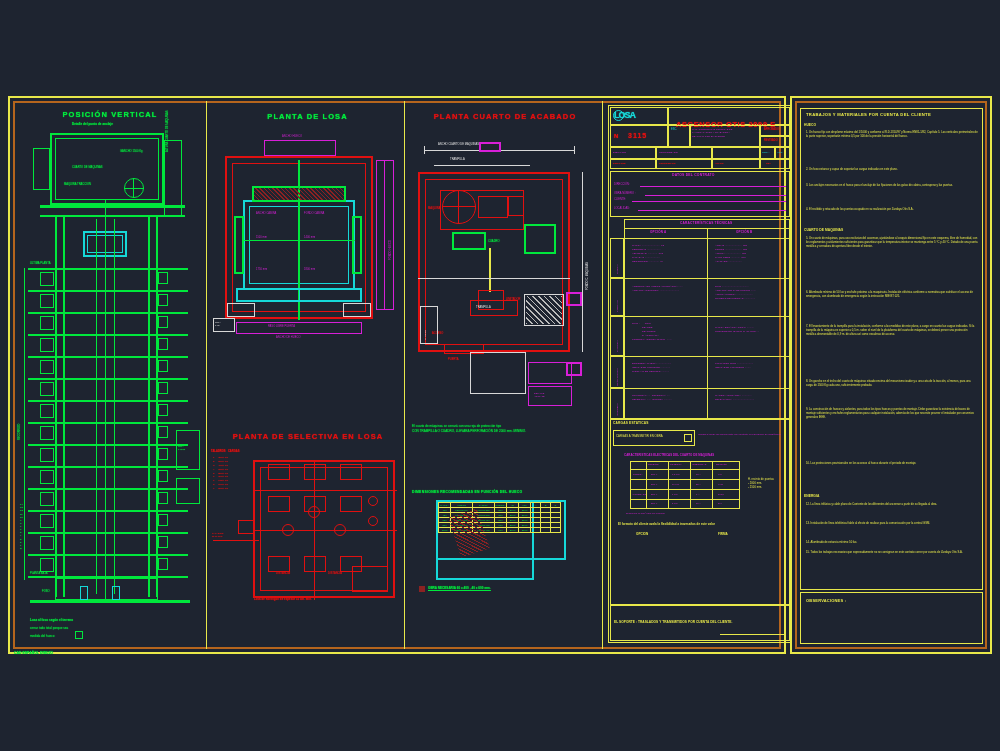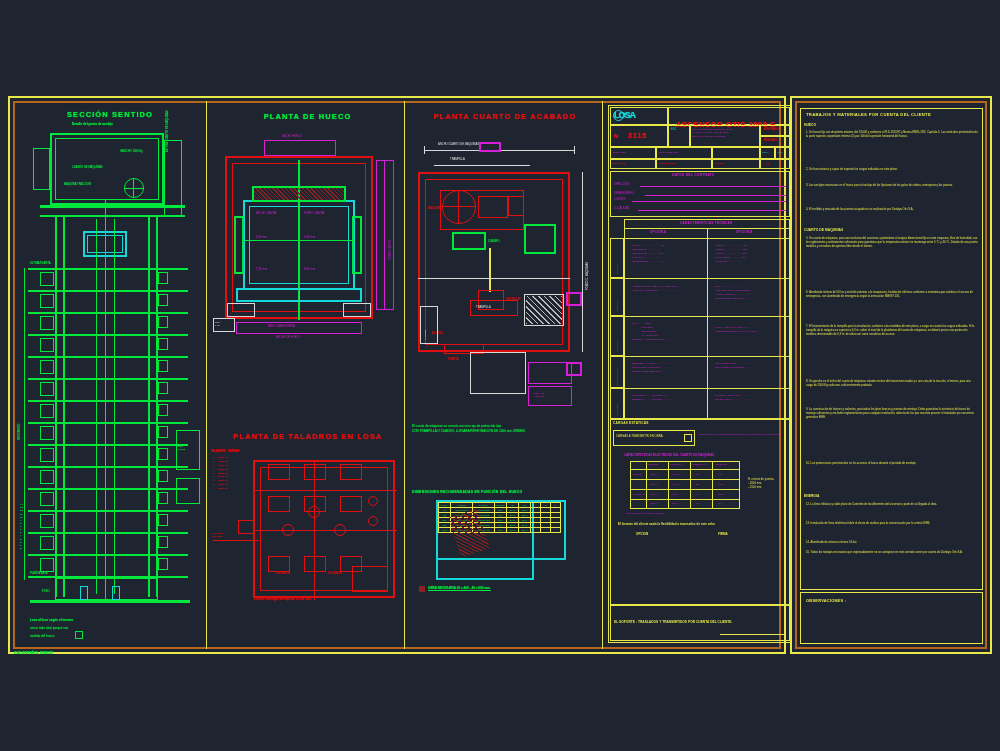--- a/index.html
+++ b/index.html
@@ -93,21 +93,21 @@
   <div class="outer-frame" style="left:8px;top:96px;width:778px;height:558px;"></div>
   <div class="inner-frame" style="left:13px;top:101px;width:768px;height:548px;"></div>
 
   <div class="outer-frame" style="left:790px;top:96px;width:202px;height:558px;"></div>
   <div class="inner-frame" style="left:795px;top:101px;width:192px;height:548px;"></div>
 
   <div class="ln y" style="left:206px;top:101px;width:1px;height:548px;"></div>
   <div class="ln y" style="left:404px;top:101px;width:1px;height:548px;"></div>
   <div class="ln y" style="left:602px;top:101px;width:1px;height:548px;"></div>
 
-  <div class="panel-title t-green" style="left:20px;top:110px;width:180px;">SECCIÓN SENTIDO</div>
+  <div class="panel-title t-green" style="left:20px;top:110px;width:180px;">POSICIÓN VERTICAL</div>
   <div class="micro micro-b t-green" style="left:72px;top:122px;font-size:3px;">Detalle del punto de anclaje</div>
 
   <div class="bx bg2" style="left:50px;top:133px;width:114px;height:72px;"></div>
   <div class="bx bg" style="left:55px;top:138px;width:104px;height:62px;"></div>
   <div class="bx bg" style="left:33px;top:148px;width:17px;height:42px;"></div>
   <div class="bx bg" style="left:164px;top:140px;width:18px;height:76px;"></div>
   <div class="micro t-green" style="left:72px;top:166px;">CUARTO DE MAQUINAS</div>
   <div class="micro t-green" style="left:120px;top:150px;">GANCHO 1500 Kg</div>
   <div class="micro t-green" style="left:166px;top:152px;transform:rotate(-90deg);transform-origin:left top;">ALTURA CUARTO DE MAQUINAS</div>
   <div class="micro t-green" style="left:64px;top:183px;">MAQUINA TRACCION</div>
@@ -216,21 +216,21 @@
   <div class="micro t-green" style="left:178px;top:445px;font-size:2.3px;">GUIA
 T-89/B</div>
   <div class="bx bg" style="left:176px;top:478px;width:24px;height:26px;"></div>
 
   <div class="micro micro-b t-green" style="left:30px;top:618px;font-size:3px;">Losa al foso según el terreno</div>
   <div class="micro t-green" style="left:30px;top:626px;font-size:3px;">cerrar todo total porque sea</div>
   <div class="micro t-green" style="left:30px;top:634px;font-size:3px;">medida del hueco</div>
   <div class="bx bg" style="left:75px;top:631px;width:8px;height:8px;"></div>
   <div class="micro micro-b t-green" style="left:14px;top:651px;font-size:3.4px;">CAD ESPAÑOL DIBUJO</div>
 
-  <div class="panel-title t-green" style="left:215px;top:112px;width:185px;">PLANTA DE HUECO</div>
+  <div class="panel-title t-green" style="left:215px;top:112px;width:185px;">PLANTA DE LOSA</div>
 
   <div class="bx bm" style="left:264px;top:140px;width:72px;height:16px;"></div>
   <div class="micro t-magenta" style="left:282px;top:135px;">ANCHO HUECO</div>
 
   <div class="bx br2" style="left:225px;top:156px;width:148px;height:163px;"></div>
   <div class="bx br" style="left:232px;top:163px;width:134px;height:149px;"></div>
 
   <div class="bx bc2" style="left:243px;top:200px;width:112px;height:90px;"></div>
   <div class="bx bc" style="left:249px;top:206px;width:100px;height:78px;"></div>
 
@@ -323,21 +323,21 @@
   <div class="bx bm" style="left:528px;top:362px;width:44px;height:22px;"></div>
   <div class="bx bm" style="left:528px;top:386px;width:44px;height:20px;"></div>
   <div class="micro t-magenta" style="left:534px;top:392px;font-size:2.3px;">DETALLE
 ANCLAJE</div>
 
   <div class="bx bw" style="left:470px;top:352px;width:56px;height:42px;"></div>
 
   <div class="micro t-green" style="left:412px;top:424px;font-size:3px;line-height:1.5;">El cuarto de máquinas se cerrará con una reja de protección tipo
 CON TRAMPILLA O CUADRO, LLEVARÁ PERFORACIÓN DE 2000 mm. MÍNIMO.</div>
 
-  <div class="panel-title t-red" style="left:212px;top:432px;width:192px;">PLANTA DE TALADROS EN LOSA</div>
+  <div class="panel-title t-red" style="left:212px;top:432px;width:192px;">PLANTA DE SELECTIVA EN LOSA</div>
 
   <div class="micro micro-b t-red" style="left:211px;top:450px;font-size:2.6px;">TALADROS   CARGAS</div>
   <div class="micro t-red" style="left:213px;top:456px;font-size:2.5px;line-height:1.55;">1 =  3500 Kg
 2 =  1500 Kg
 3 =  4000 Kg
 4 =  1500 Kg
 5 =  2500 Kg
 6 =  3000 Kg
 7 =  1750 Kg
 8 =  1000 Kg

